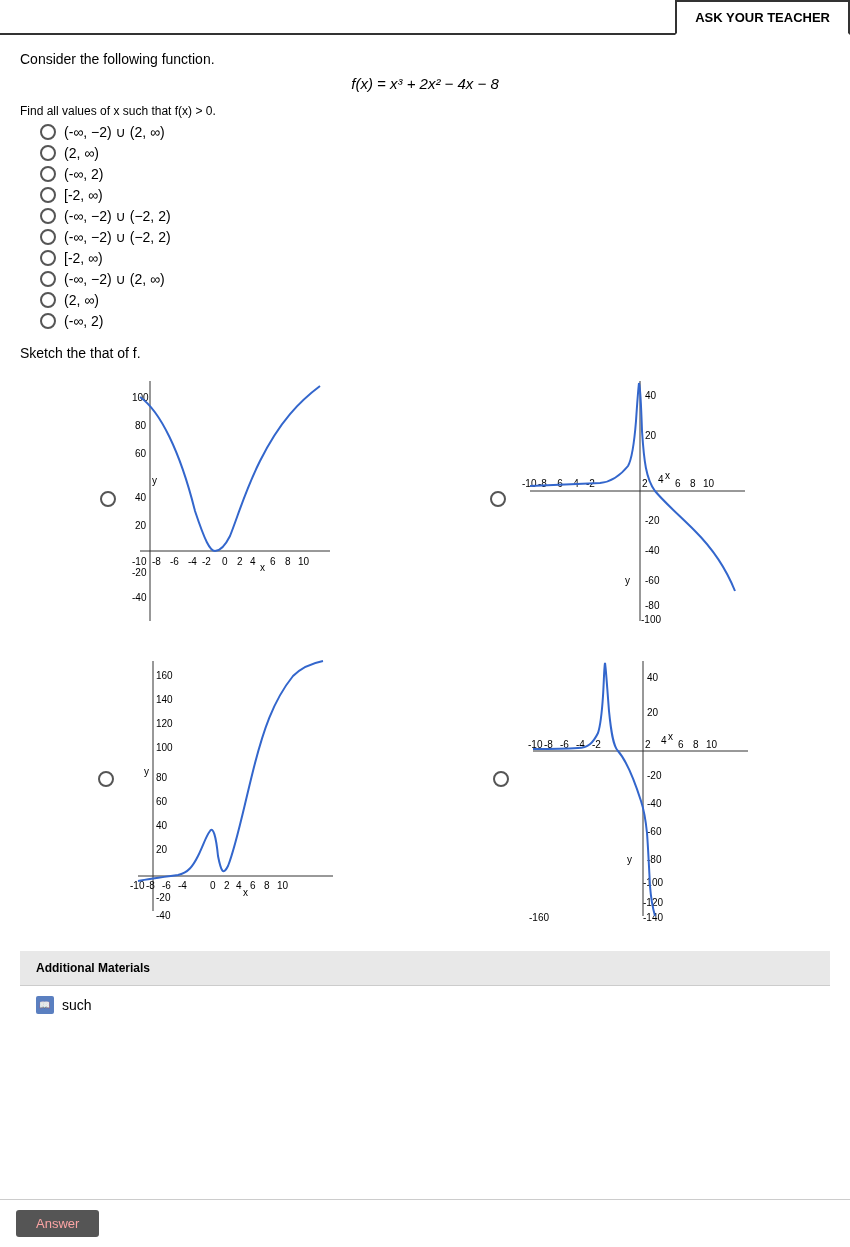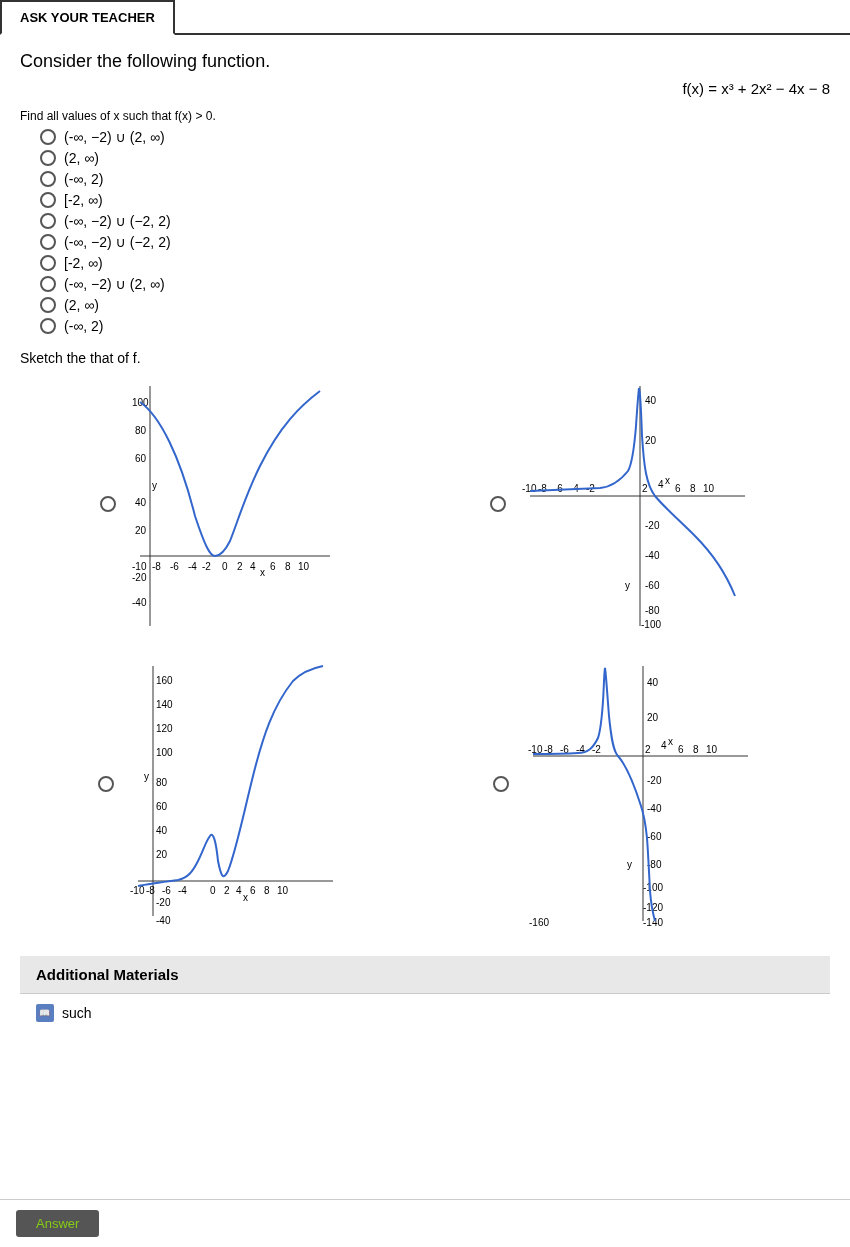--- a/index.html
+++ b/index.html
@@ -13,20 +13,21 @@
     .page-container {
       width: 850px;
       min-height: 1247px;
       background: #fff;
       display: flex;
       flex-direction: column;
     }
     .top-bar {
       display: flex;
       border-bottom: 2px solid #333;
+      justify-content: flex-end;
     }
     .top-btn {
       padding: 8px 18px;
       font-size: 13px;
       font-weight: bold;
       border: 2px solid #333;
       border-bottom: none;
       cursor: pointer;
       background: #fff;
     }
@@ -37,24 +38,25 @@
     }
     .top-btn:not(.active) {
       background: #e8e8e8;
     }
     .content {
       padding: 16px 20px;
       flex: 1;
     }
     .problem-intro {
       margin-bottom: 8px;
-      font-size: 18px;
+      font-size: 14px;
     }
     .function-display {
-      text-align: right;
+      text-align: center;
+      font-style: italic;
       margin: 8px 0 4px 0;
       font-size: 15px;
     }
     .question-label {
       margin: 12px 0 6px 0;
       font-size: 12px;
     }
     .radio-option {
       display: flex;
       align-items: flex-start;
@@ -95,21 +97,21 @@
       margin-top: 120px;
     }
     svg text {
       font-size: 10px;
       font-family: Arial, sans-serif;
     }
     .additional-materials {
       background: #e8e8e8;
       padding: 10px 16px;
       font-weight: bold;
-      font-size: 15px;
+      font-size: 12px;
       margin-top: 16px;
     }
     .ebook-row {
       display: flex;
       align-items: center;
       padding: 10px 16px;
       gap: 8px;
       border-top: 1px solid #ccc;
       cursor: pointer;
     }
@@ -126,21 +128,21 @@
     }
     .bottom-bar {
       padding: 10px 16px;
       border-top: 1px solid #ccc;
       display: flex;
       gap: 10px;
     }
     .answer-btn {
       padding: 6px 20px;
       background: #555;
-      color: #84cc16;
+      color: #fca5a5;
       border: none;
       border-radius: 3px;
       cursor: pointer;
       font-size: 13px;
     }
   </style>
 </head>
 <body>
 
 <div class="page-container">

